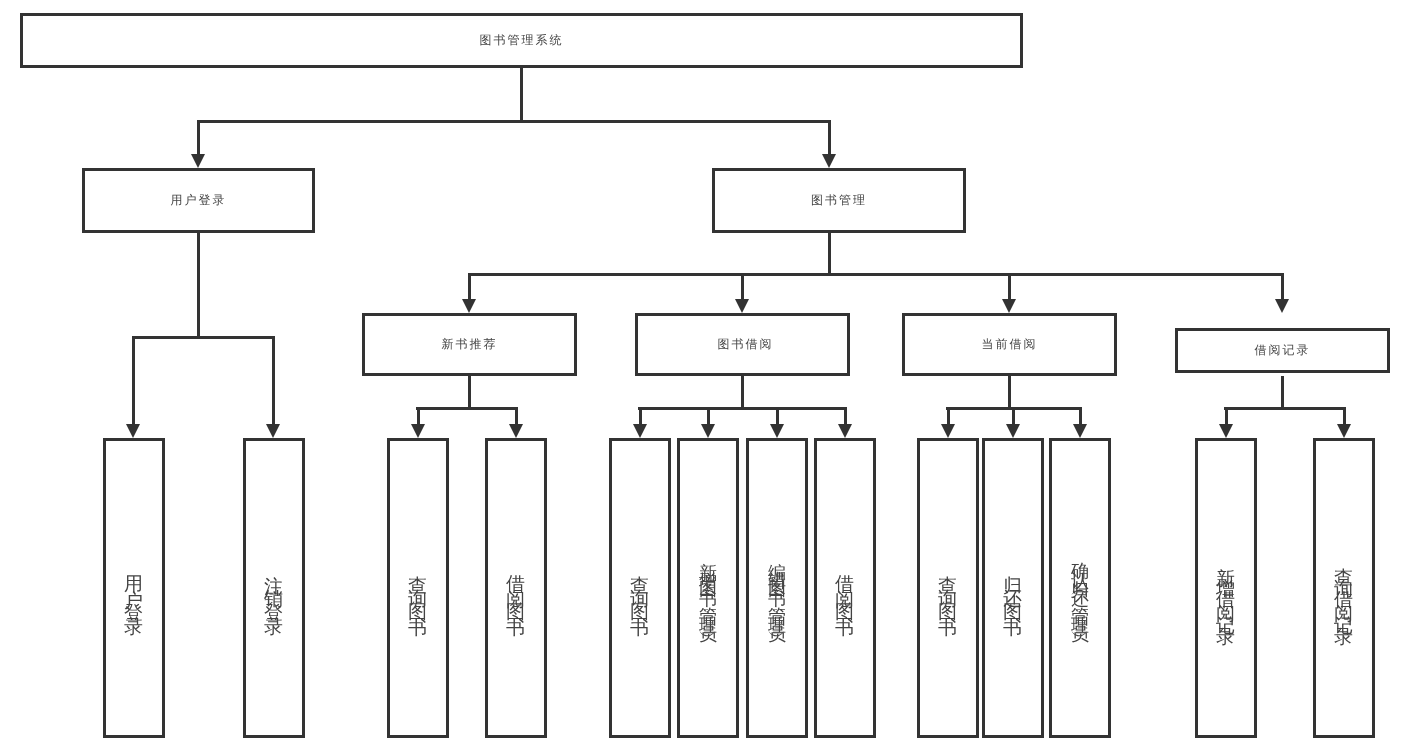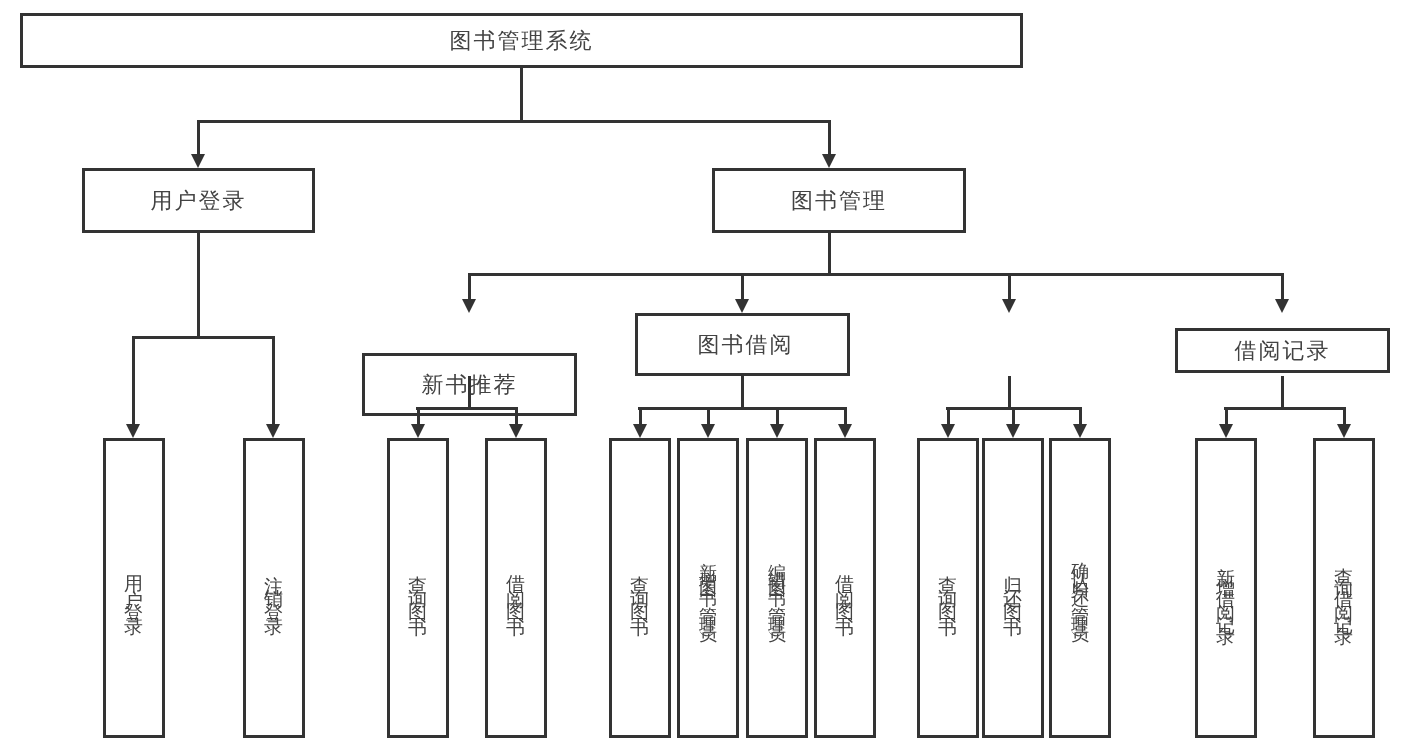--- a/index.html
+++ b/index.html
@@ -4,21 +4,21 @@
 <style>
   html,body{margin:0;padding:0;background:#ffffff;}
   #canvas{
     position:relative;width:1405px;height:747px;background:#ffffff;overflow:hidden;
     font-family:"Liberation Sans","DejaVu Sans",sans-serif;
   }
   .box{
     position:absolute;box-sizing:border-box;border:3px solid #333333;background:#ffffff;
     display:flex;align-items:center;justify-content:center;color:#434343;
   }
-  .h-label{font-size:22px;letter-spacing:2px;white-space:nowrap;font-family:Liberation Mono, monospace;}
+  .h-label{font-size:12px;letter-spacing:2px;white-space:nowrap;font-family:Liberation Mono, monospace;}
   .leaf{
     writing-mode:vertical-rl;text-orientation:mixed;
     font-size:19px;letter-spacing:14px;line-height:1;
   }
   .leaf.sp-mid{letter-spacing:12px;}
   .leaf.sp-tight{letter-spacing:9px;font-size:18px;}
   .vline{position:absolute;width:3px;background:#333333;}
   .hline{position:absolute;height:3px;background:#333333;}
   .ahead{
     position:absolute;width:0;height:0;
@@ -58,22 +58,23 @@
   <div class="hline" style="left:468px;top:273px;width:816px;"></div>
   <div class="vline" style="left:468px;top:273px;height:28px;"></div>
   <div class="ahead" style="left:462px;top:299px;"></div>
   <div class="vline" style="left:741px;top:273px;height:28px;"></div>
   <div class="ahead" style="left:735px;top:299px;"></div>
   <div class="vline" style="left:1008px;top:273px;height:28px;"></div>
   <div class="ahead" style="left:1002px;top:299px;"></div>
   <div class="vline" style="left:1281px;top:273px;height:28px;"></div>
   <div class="ahead" style="left:1275px;top:299px;"></div>
 
-  <div class="box h-label" style="left:362px;top:313px;width:215px;height:63px;margin-top:40px;">新书推荐</div>
+  <div class="box h-label" style="left:362px;top:313px;width:215px;height:63px;">新书推荐</div>
   <div class="box h-label" style="left:635px;top:313px;width:215px;height:63px;padding-left:6px;">图书借阅</div>
+  <div class="box h-label" style="left:902px;top:313px;width:215px;height:63px;">当前借阅</div>
   <div class="box h-label" style="left:1175px;top:328px;width:215px;height:45px;">借阅记录</div>
 
   <div class="vline" style="left:468px;top:376px;height:33px;"></div>
   <div class="hline" style="left:416px;top:407px;width:102px;"></div>
   <div class="vline" style="left:417px;top:407px;height:19px;"></div>
   <div class="ahead" style="left:411px;top:424px;"></div>
   <div class="vline" style="left:515px;top:407px;height:19px;"></div>
   <div class="ahead" style="left:509px;top:424px;"></div>
 
   <div class="vline" style="left:741px;top:376px;height:33px;"></div>

